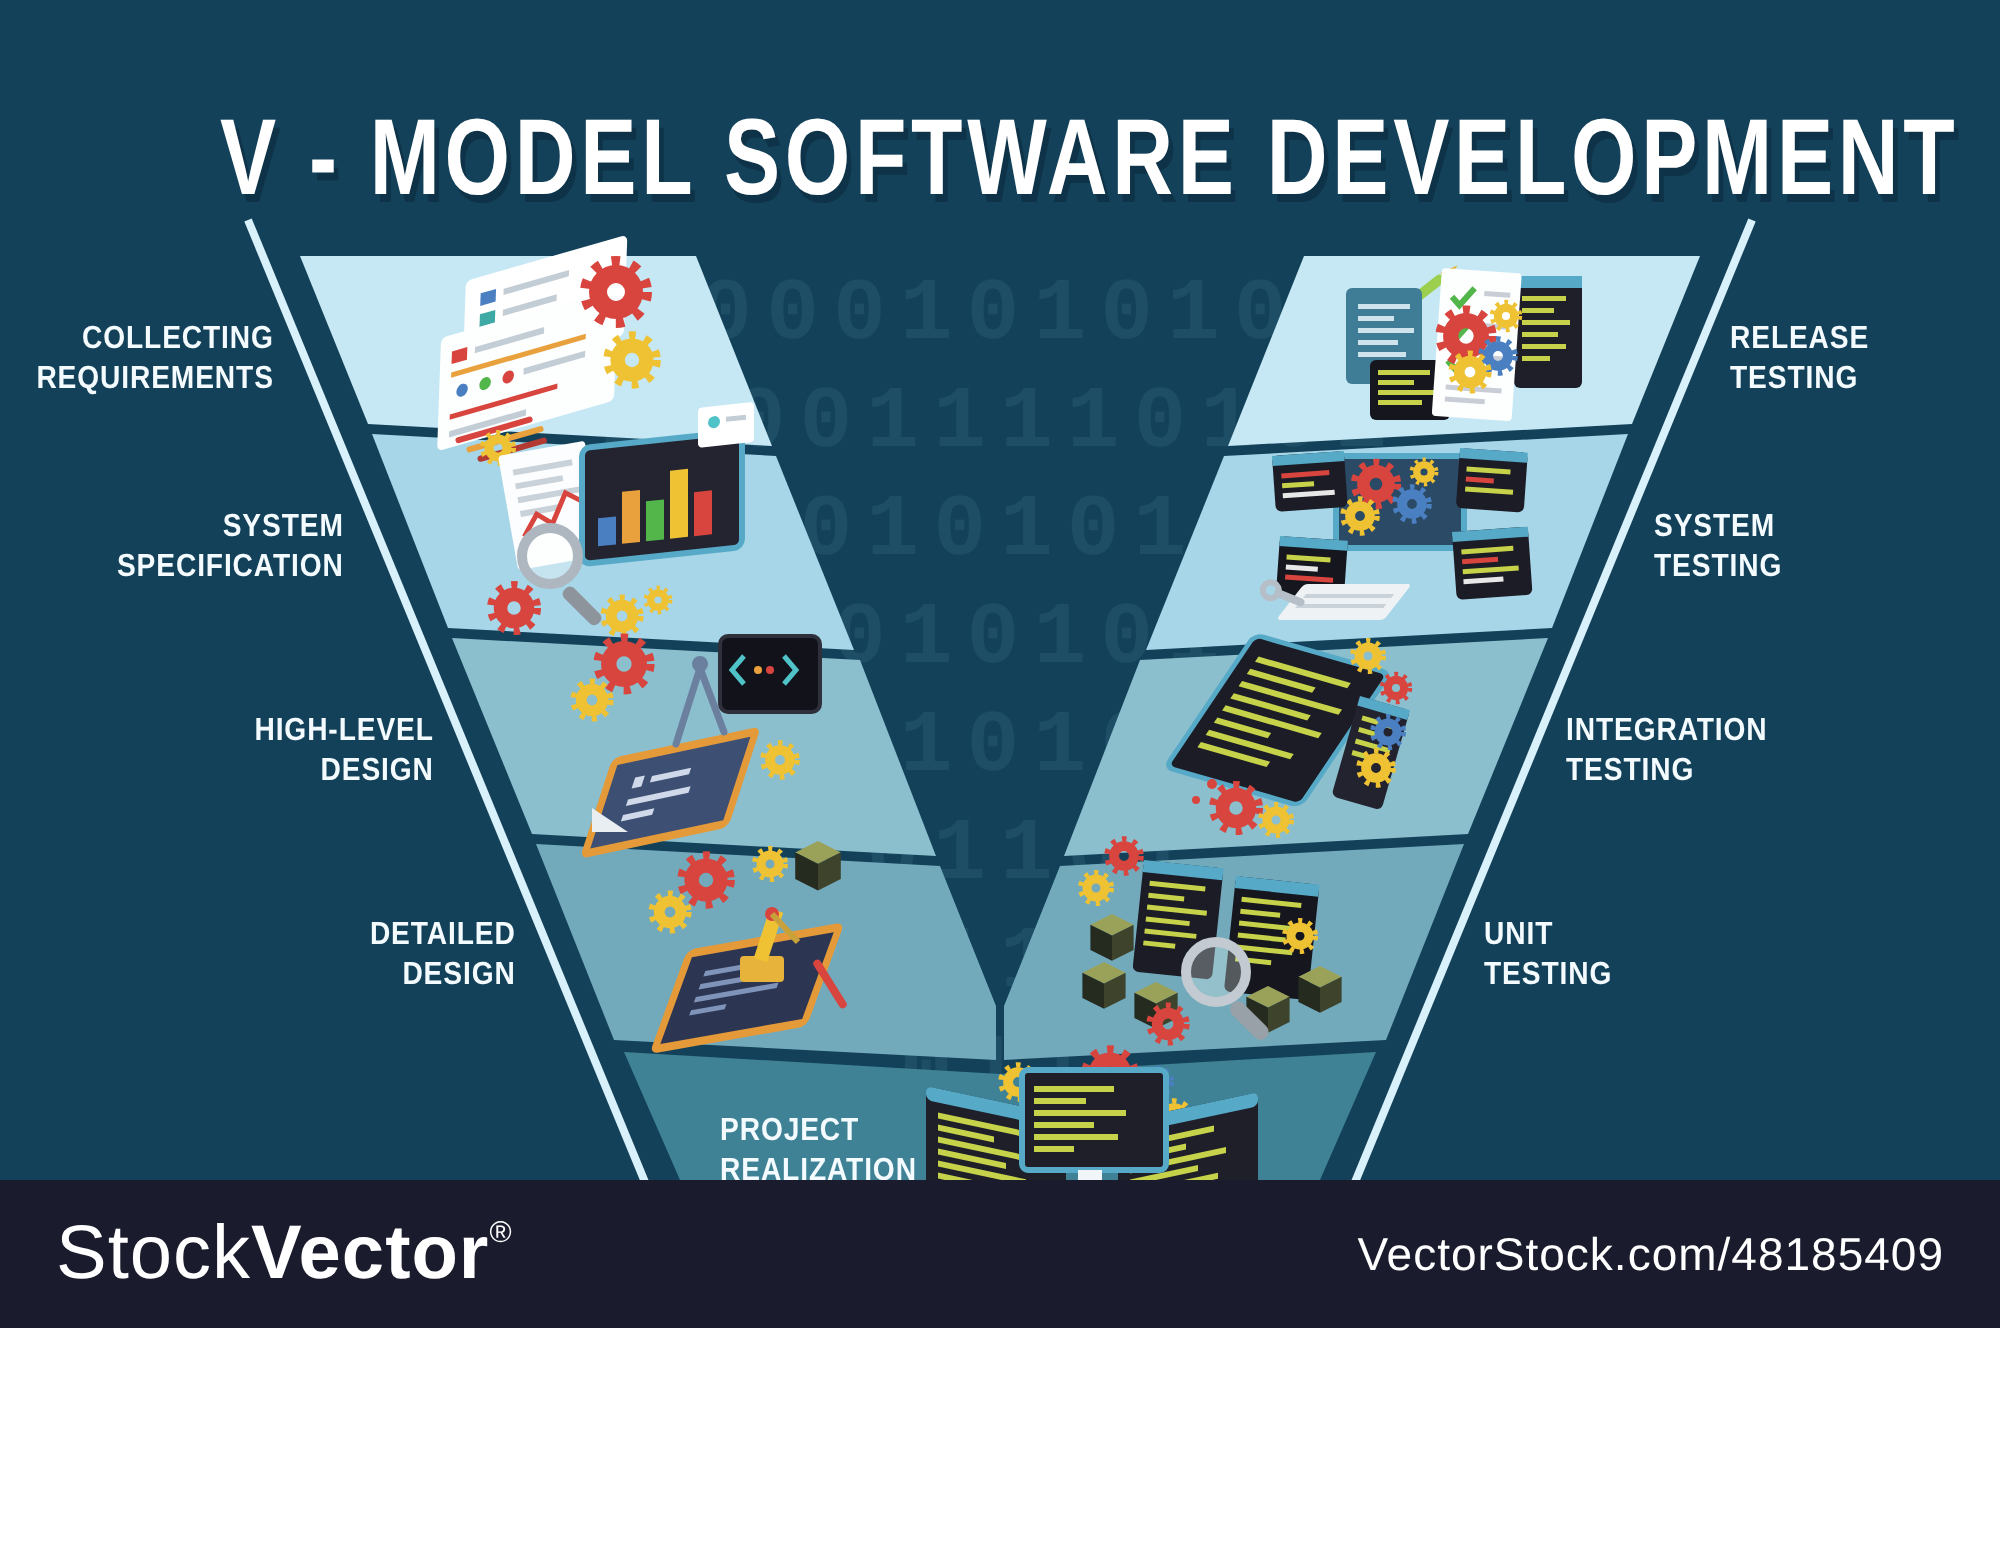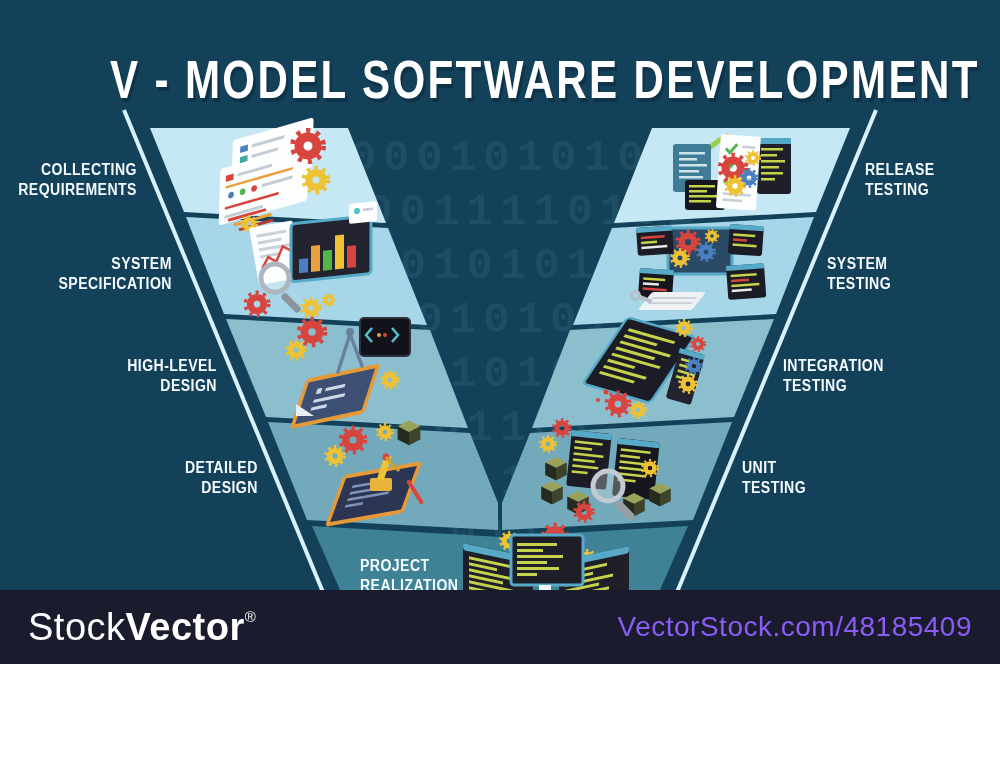--- a/index.html
+++ b/index.html
@@ -42,21 +42,21 @@
   .lbl.r{text-align:left;transform:scaleX(.88);transform-origin:0 50%;}
 
   
   .wm-bar{position:absolute;left:0;bottom:0;width:1000px;height:74px;z-index:5;
           background:var(--watermark-bar,#1a1b2c);display:flex;align-items:center;
           justify-content:space-between;padding:0 28px;box-sizing:border-box;}
   .wm-logo{color:#fff;font-size:38px;letter-spacing:.5px;}
   .wm-light{font-weight:normal;}
   .wm-bold{font-weight:bold;}
   .wm-reg{font-size:15px;vertical-align:18px;font-weight:normal;}
-  .wm-credit{color:#8b5cf6;font-size:28px;font-weight:normal;letter-spacing:.5px;}
+  .wm-credit{color:#ffffff;font-size:23px;font-weight:normal;letter-spacing:.5px;}
 </style>
 </head>
 <body>
 
 <div class="canvas">
   <div class="main">
 
     <div class="title">V - MODEL SOFTWARE DEVELOPMENT</div>
 
     <div class="binary-layer">

